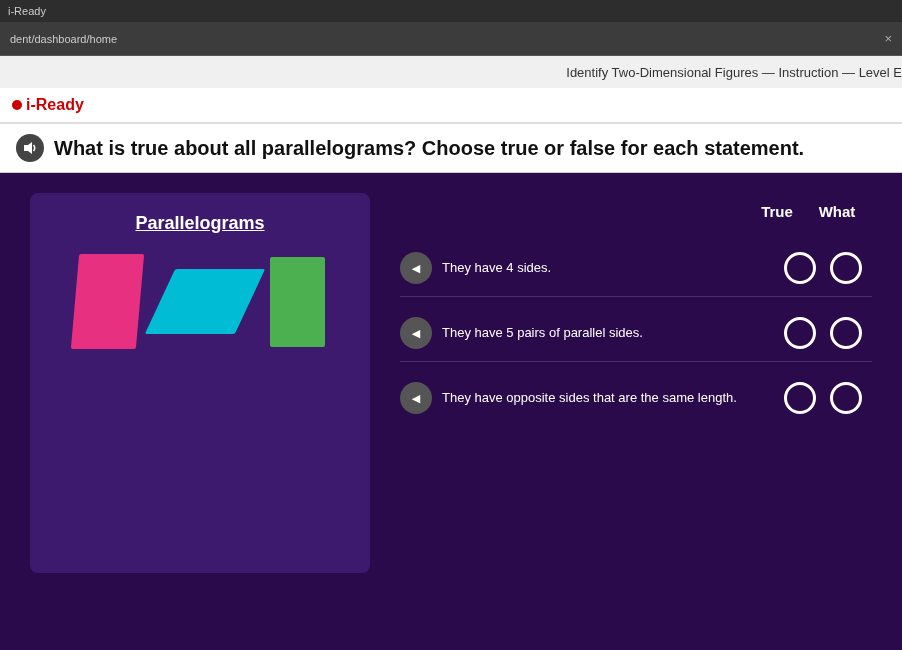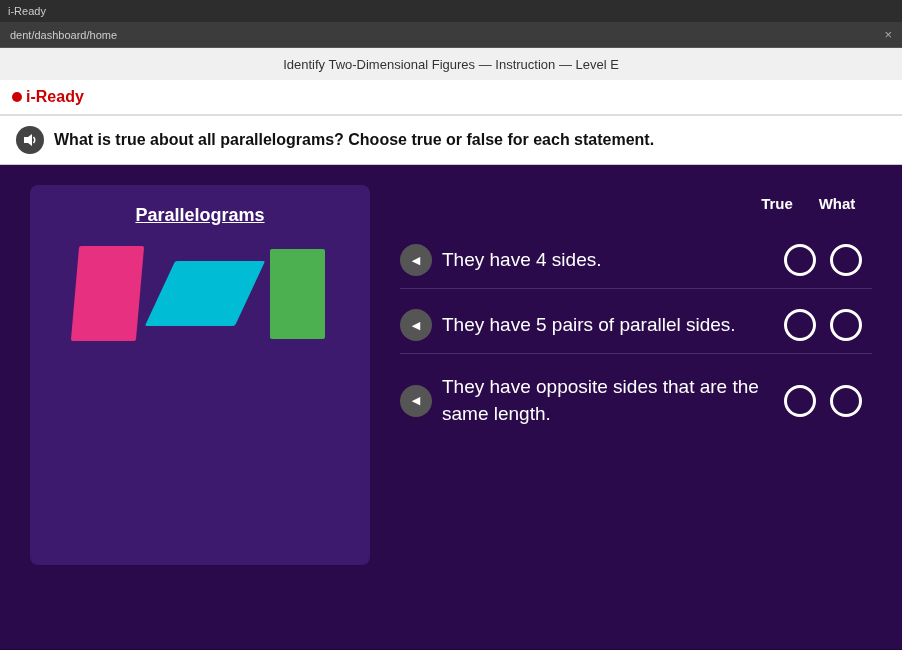--- a/index.html
+++ b/index.html
@@ -18,42 +18,42 @@
       display: flex;
       align-items: center;
       padding: 0 8px;
       font-size: 11px;
       color: #ccc;
     }
 
     
     .url-bar {
       background: #3c3c3c;
-      height: 26px;
+      height: 34px;
       display: flex;
       align-items: center;
       padding: 0 10px;
       font-size: 11px;
       color: #ccc;
       border-bottom: 1px solid #555;
     }
     .url-bar .close-btn {
       margin-left: auto;
       color: #aaa;
       font-size: 13px;
       cursor: pointer;
     }
 
     
     .page-header-bar {
       background: #f0f0f0;
       height: 32px;
       display: flex;
       align-items: center;
-      justify-content: center;
+      justify-content: flex-end;
       font-size: 13px;
       color: #333;
       font-weight: normal;
     }
 
     
     .iready-bar {
       background: #ffffff;
       height: 36px;
       display: flex;
@@ -90,21 +90,21 @@
       width: 28px;
       height: 28px;
       background: #444;
       border-radius: 50%;
       display: flex;
       align-items: center;
       justify-content: center;
       flex-shrink: 0;
     }
     .question-text {
-      font-size: 16px;
+      font-size: 20px;
       font-weight: bold;
       color: #111;
     }
 
     
     .main-content {
       background: #2a0a4a;
       height: calc(650px - 22px - 26px - 32px - 36px - 50px);
       display: flex;
       padding: 20px 30px;
@@ -211,21 +211,21 @@
       cursor: pointer;
     }
     .sound-icon-round::before {
       content: "◀";
       font-size: 11px;
       color: white;
     }
     .statement-text-block {
       flex: 1;
       color: #ffffff;
-      font-size: 19px;
+      font-size: 13px;
       line-height: 1.4;
     }
     .radio-group {
       display: flex;
       gap: 14px;
       flex-shrink: 0;
       padding-right: 10px;
     }
     .radio-circle {
       width: 32px;

